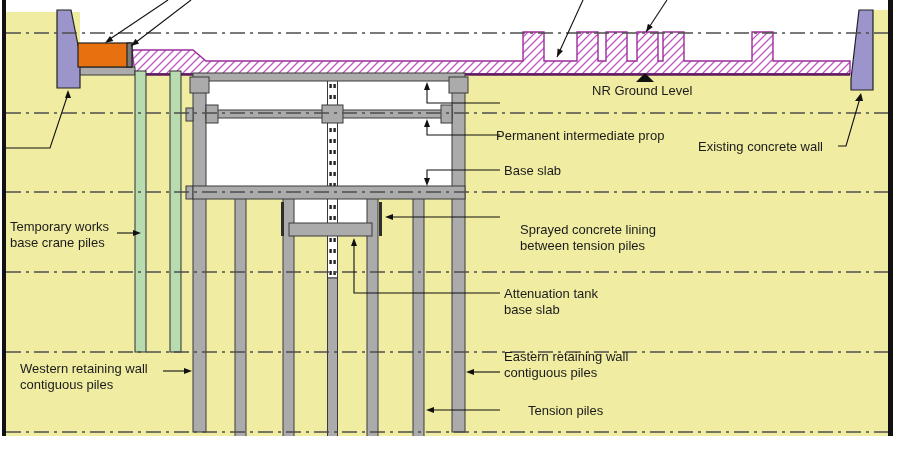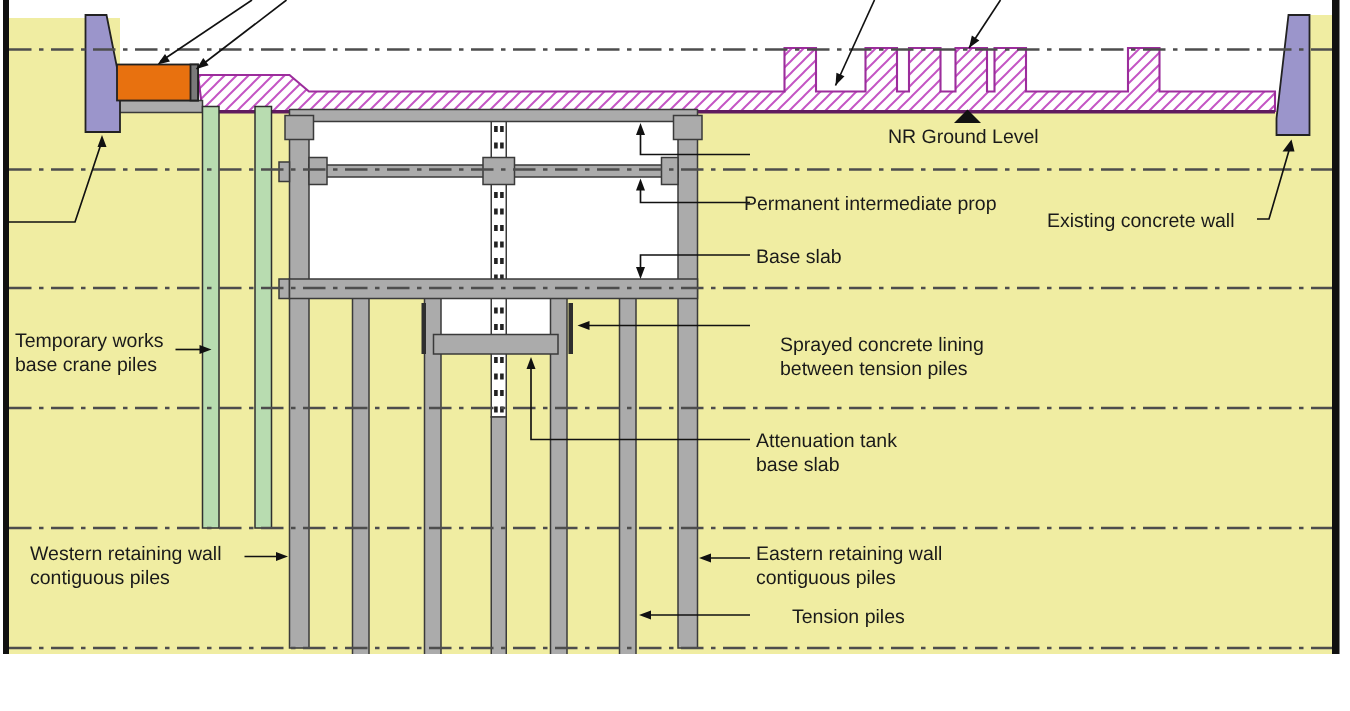--- a/index.html
+++ b/index.html
@@ -193,20 +193,20 @@
   <div class="lbl" style="left:10px;top:219px;">
     <span style="display:block">Temporary works</span>
     <span style="display:block">base crane piles</span>
   </div>
 
   <div class="lbl" style="left:20px;top:361px;">
     <span style="display:block">Western retaining wall</span>
     <span style="display:block">contiguous piles</span>
   </div>
 
-  <div class="lbl" style="left:504px;top:361px;">
+  <div class="lbl" style="left:504px;top:349px;">
     <span style="display:block">Eastern retaining wall</span>
     <span style="display:block">contiguous piles</span>
   </div>
 
   <div class="lbl" style="left:504px;top:403px;margin-left:24px;">Tension piles</div>
 
 </div>
 
 </body></html>

